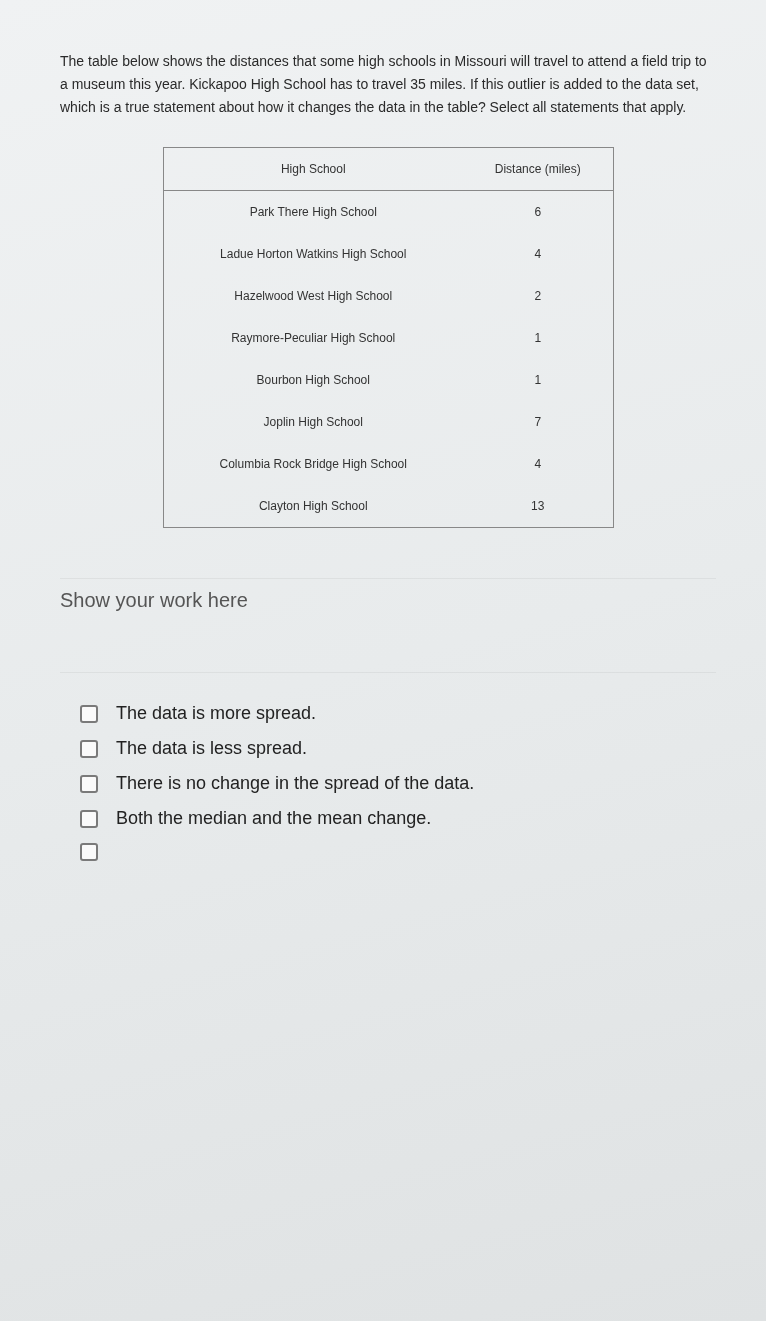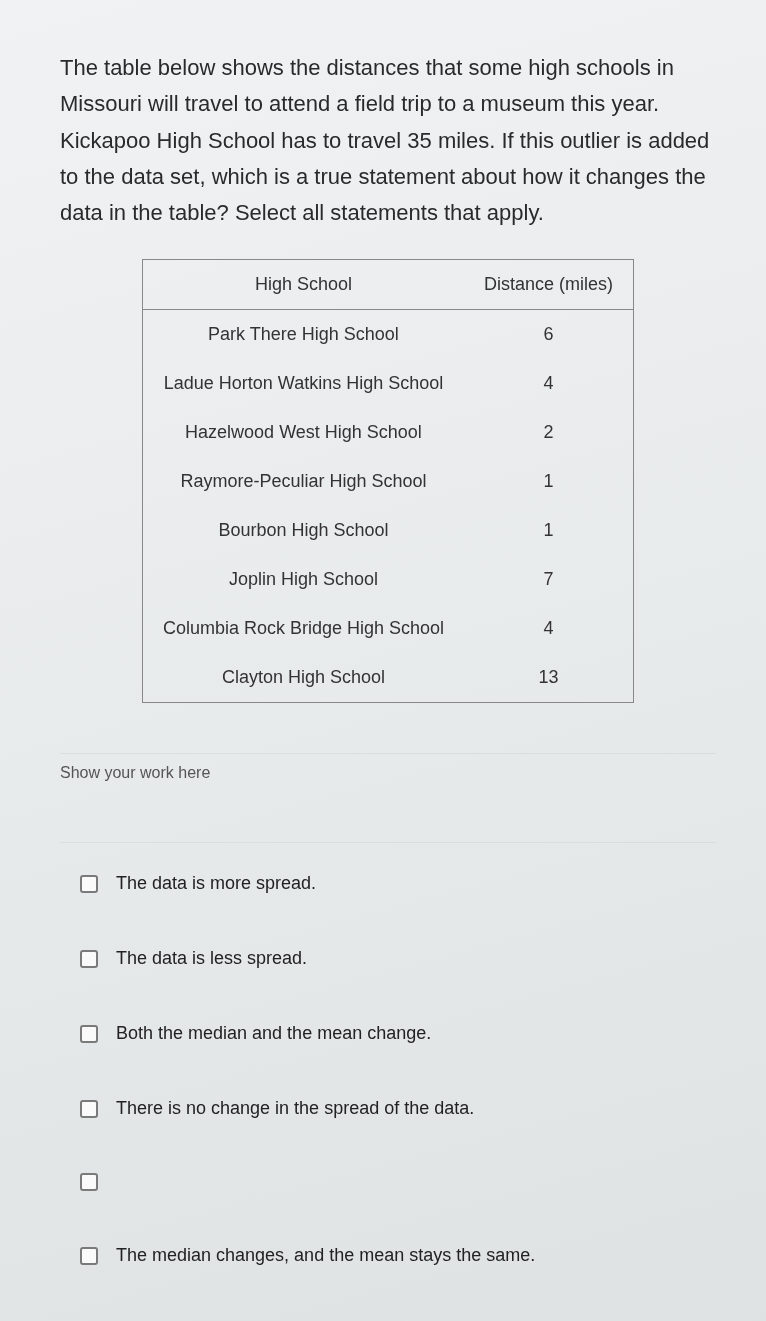--- a/index.html
+++ b/index.html
@@ -10,58 +10,58 @@
     min-height: 1321px;
     padding: 0;
   }
   .page {
     background: linear-gradient(165deg, #f0f2f3 0%, #e8ebec 50%, #dfe2e3 100%);
     padding: 50px 50px 40px 60px;
     min-height: 1321px;
     position: relative;
   }
   .question {
-    font-size: 22px;
+    font-size: 14px;
     line-height: 1.65;
     color: #2a2a2a;
     margin-bottom: 28px;
   }
   .table-wrap {
     display: flex;
     justify-content: center;
     margin-bottom: 50px;
   }
   table {
     border-collapse: collapse;
     border: 1px solid #888;
   }
   th, td {
     padding: 14px 20px;
-    font-size: 18px;
+    font-size: 12px;
     color: #333;
     text-align: center;
   }
   th {
     font-weight: 500;
     border-bottom: 1px solid #888;
   }
   th:first-child { min-width: 300px; }
   th:last-child { min-width: 150px; }
   .work-area {
     color: #555;
-    font-size: 16px;
+    font-size: 20px;
     padding: 10px 0 60px 0;
     margin-bottom: 30px;
     border-top: 1px solid rgba(0,0,0,0.05);
     border-bottom: 1px solid rgba(0,0,0,0.05);
   }
   .options {
     display: flex;
     flex-direction: column;
-    gap: 54px;
+    gap: 14px;
     padding-left: 20px;
   }
   .option {
     display: flex;
     align-items: center;
     gap: 18px;
     font-size: 18px;
     color: #222;
     cursor: pointer;
   }
@@ -132,28 +132,24 @@
     <label class="option">
       <span class="checkbox"></span>
       <span>The data is more spread.</span>
     </label>
     <label class="option">
       <span class="checkbox"></span>
       <span>The data is less spread.</span>
     </label>
     <label class="option">
       <span class="checkbox"></span>
+      <span>There is no change in the spread of the data.</span>
+    </label>
+    <label class="option">
+      <span class="checkbox"></span>
       <span>Both the median and the mean change.</span>
     </label>
     <label class="option">
       <span class="checkbox"></span>
-      <span>There is no change in the spread of the data.</span>
-    </label>
-    <label class="option">
-      <span class="checkbox"></span>
-    </label>
-    <label class="option">
-      <span class="checkbox"></span>
-      <span>The median changes, and the mean stays the same.</span>
     </label>
   </div>
 
 </div>
 
 </body></html>

